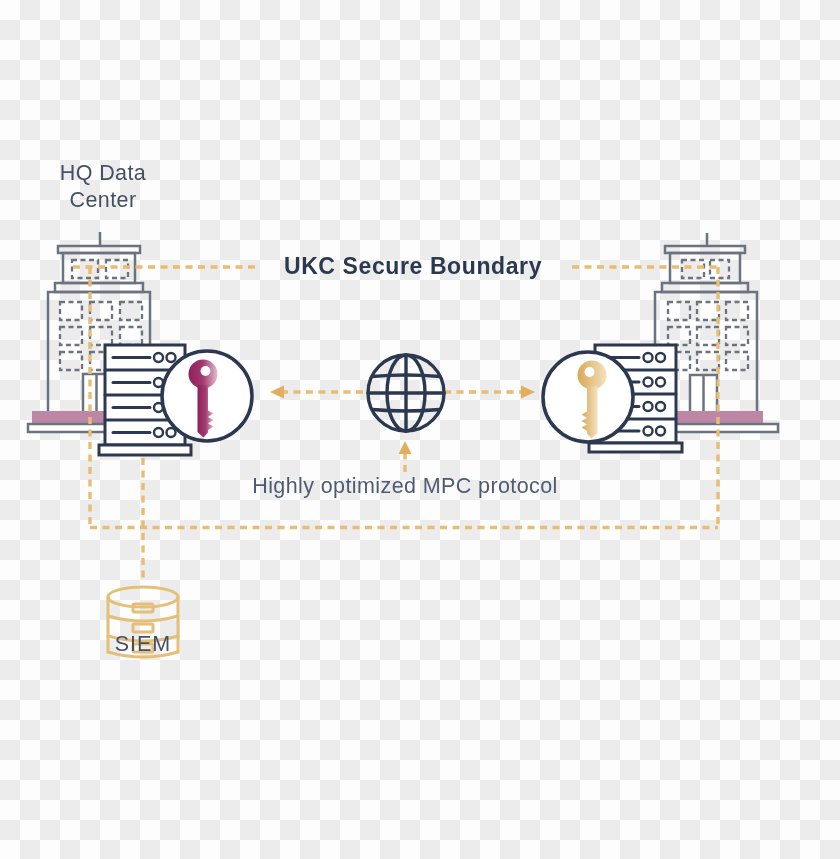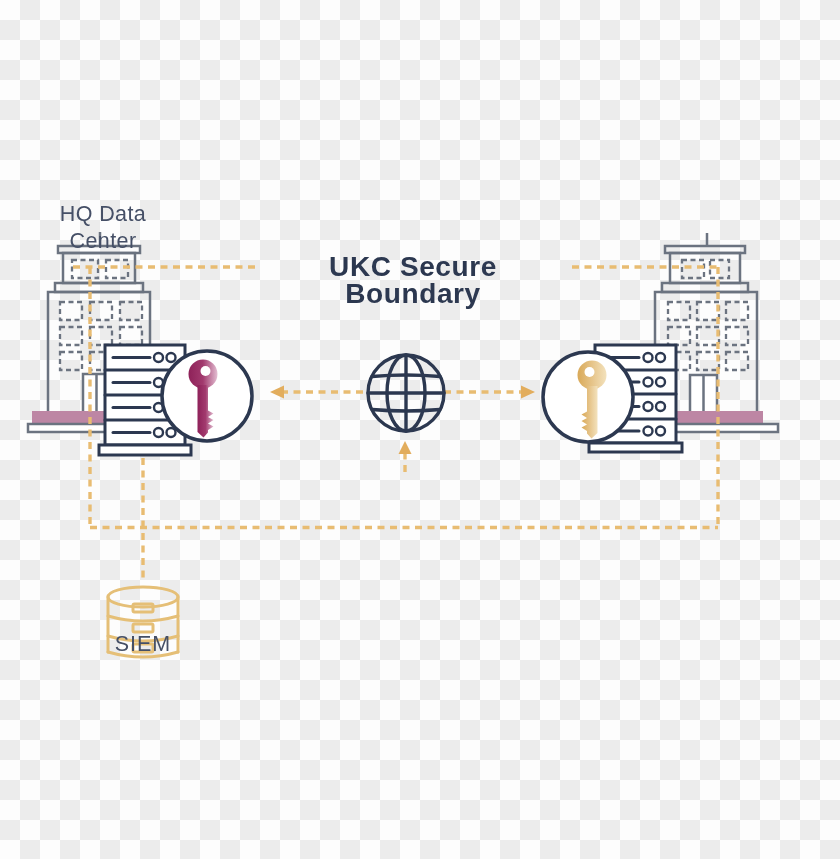--- a/index.html
+++ b/index.html
@@ -29,23 +29,23 @@
 
   .label {
     position:absolute;
     text-align:center;
     white-space:pre-line;
     color: var(--label-text,#454f66);
     font-size:21.5px;
     line-height:27px;
     letter-spacing:0.4px;
   }
-  .label-hq     { left:13px;  top:160px; width:180px;margin-top:41px; }
+  .label-hq     { left:13px;  top:160px; width:180px; }
   .label-remote { left:591px; top:160px; width:230px; }
-  .label-ukc    { left:260px; top:253px; width:306px; font-size:28px; font-weight:bold;
+  .label-ukc    { left:260px; top:253px; width:306px; font-size:23px; font-weight:bold;
                   color: var(--navy,#2c3850); letter-spacing:0.6px; }
   .label-mpc    { left:203px; top:473px; width:404px; color: var(--protocol-text,#4f5b73); }
   .label-siem   { left:93px;  top:631px; width:100px; letter-spacing:1px; }
 </style>
 </head>
 <body>
 
 <div class="canvas">
 
   <svg class="diagram-svg" width="840" height="859" viewBox="0 0 840 859">
@@ -199,15 +199,16 @@
       <path class="db" d="M 108 652 Q 143 662 178 652"></path>
       <rect class="db" x="133" y="604" width="20" height="8" rx="1.5"></rect>
       <rect class="db" x="133" y="624" width="20" height="8" rx="1.5"></rect>
       <rect class="db" x="133" y="644" width="20" height="8" rx="1.5"></rect>
     </g>
   </svg>
 
   <div class="label label-hq">HQ Data
 Center</div>
   <div class="label label-ukc">UKC Secure Boundary</div>
+  <div class="label label-mpc">Highly optimized MPC protocol</div>
   <div class="label label-siem">SIEM</div>
 
 </div>
 
 </body></html>

